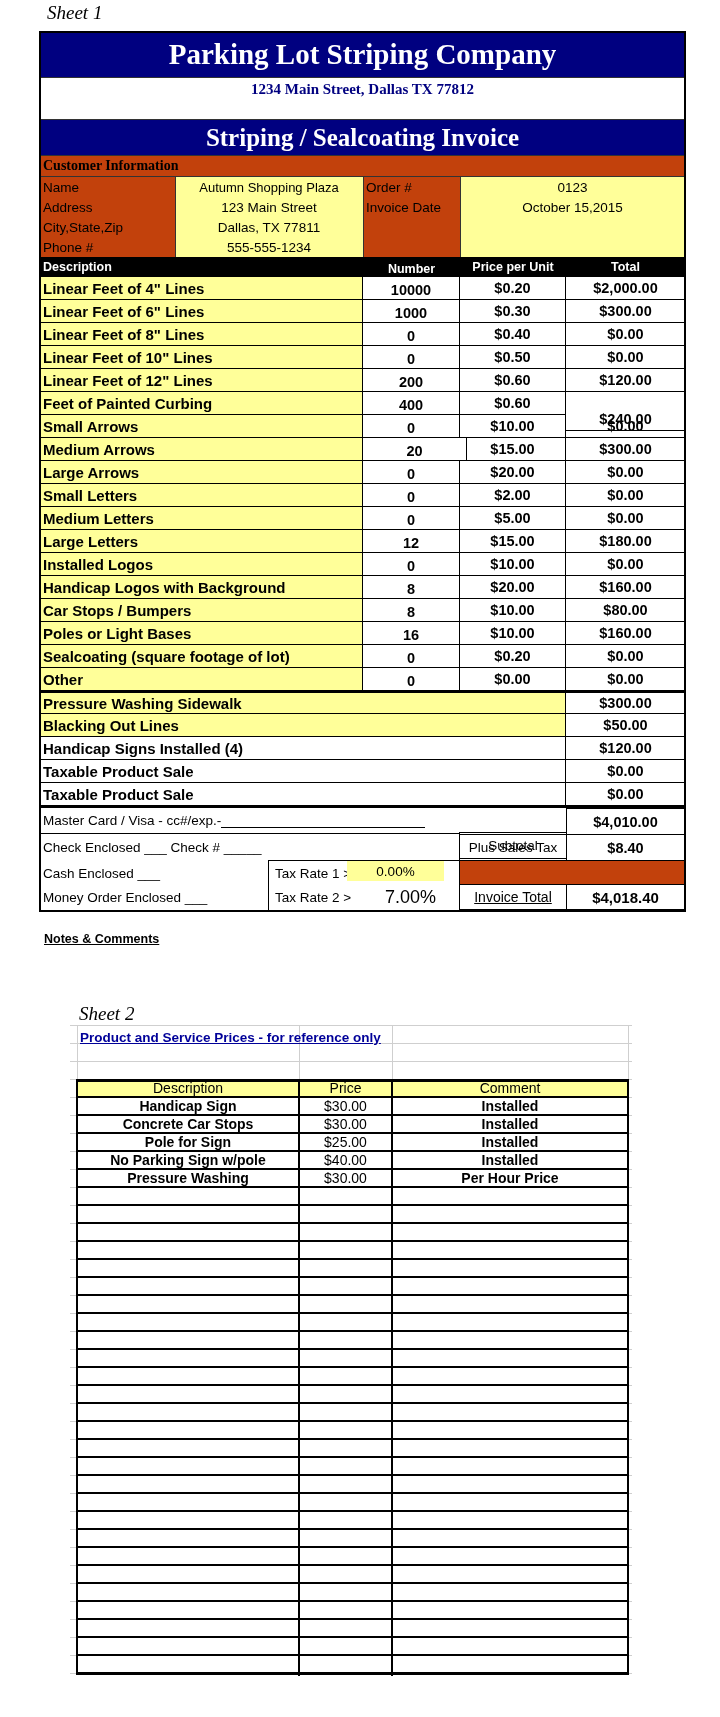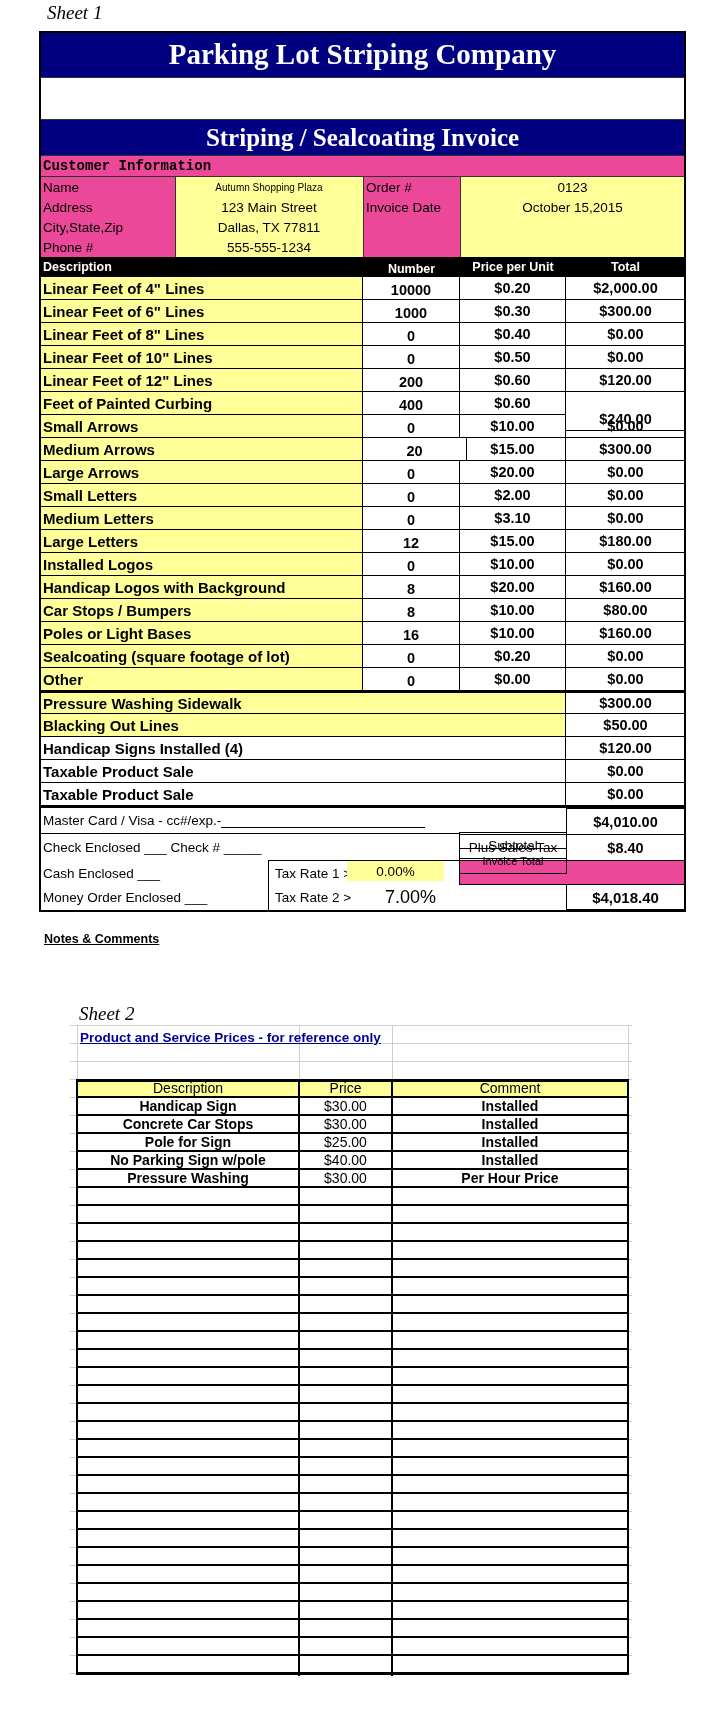--- a/index.html
+++ b/index.html
@@ -2,21 +2,21 @@
 <html><head>
 <meta charset="utf-8">
 <style>
   html, body { margin:0; padding:0; background:#ffffff; }
   body { width:720px; height:1717px; position:relative; font-family:"Liberation Sans", sans-serif; color:#000; overflow:hidden; }
   .abs { position:absolute; box-sizing:border-box; }
   .sheet-label { font-family:"Liberation Serif", serif; font-style:italic; font-size:19px; }
   .serif { font-family:"Liberation Serif", serif; }
   .navy { background:#000080; color:#fff; font-weight:bold; text-align:center; }
   .yellow { background:#ffff99; }
-  .gray { background:#ec4899;font-family:Liberation Mono, monospace; }
+  .gray { background:#c2410c; }
   .cell { position:absolute; box-sizing:border-box; display:flex; align-items:center; white-space:nowrap; overflow:hidden; }
   .c { justify-content:center; }
   .l { justify-content:flex-start; padding-left:3px; }
   .b { font-weight:bold; }
   .item-desc { font-weight:bold; font-size:15px; }
   .item-val { font-weight:bold; font-size:14.5px; }
   .bd { border:1px solid #000; }
   .frame { position:absolute; border:2px solid #000; box-sizing:border-box; pointer-events:none; }
   .underline { text-decoration:underline; }
   .ul-fill { display:inline-block; border-bottom:1.5px solid #000; height:14px; vertical-align:baseline; }
@@ -27,37 +27,38 @@
 </head>
 <body>
 
 <div class="abs sheet-label" style="left:47px; top:2px;">Sheet 1</div>
 
 <div>
 
   <div class="cell c navy serif" style="left:40px; top:32px; width:645px; height:45px; font-size:29px;">Parking Lot Striping Company</div>
 
   <div class="abs" style="left:40px; top:77px; width:645px; height:43px; background:#fff; border-top:1px solid #333; border-bottom:1px solid #333;">
+    <div class="serif b" style="text-align:center; color:#000080; font-size:15px; margin-top:3px;">1234 Main Street, Dallas TX 77812</div>
   </div>
 
   <div class="cell c navy serif" style="left:40px; top:120px; width:645px; height:35px; font-size:25px;">Striping / Sealcoating Invoice</div>
 
   <div class="cell l gray serif b" style="left:40px; top:155px; width:645px; height:22px; font-size:14px; border-top:1px solid #333; border-bottom:1px solid #333;">Customer Information</div>
 
   <div class="abs gray" style="left:40px; top:177px; width:135px; height:80px;"></div>
   <div class="abs yellow" style="left:175px; top:177px; width:188px; height:80px; border-left:1px solid #333;"></div>
   <div class="abs gray" style="left:363px; top:177px; width:97px; height:80px; border-left:1px solid #333;"></div>
   <div class="abs yellow" style="left:460px; top:177px; width:225px; height:80px; border-left:1px solid #333;"></div>
 
   <div class="cell l" style="left:40px; top:177px; width:135px; height:20px; font-size:13.5px;">Name</div>
   <div class="cell l" style="left:40px; top:197px; width:135px; height:20px; font-size:13.5px;">Address</div>
   <div class="cell l" style="left:40px; top:217px; width:135px; height:20px; font-size:13.5px;">City,State,Zip</div>
   <div class="cell l" style="left:40px; top:237px; width:135px; height:20px; font-size:13.5px;">Phone #</div>
 
-  <div class="cell c" style="left:175px; top:177px; width:188px; height:20px; font-size:10px;">Autumn Shopping Plaza</div>
+  <div class="cell c" style="left:175px; top:177px; width:188px; height:20px; font-size:13px;">Autumn Shopping Plaza</div>
   <div class="cell c" style="left:175px; top:197px; width:188px; height:20px; font-size:13.5px;">123 Main Street</div>
   <div class="cell c" style="left:175px; top:217px; width:188px; height:20px; font-size:13.5px;">Dallas, TX 77811</div>
   <div class="cell c" style="left:175px; top:237px; width:188px; height:20px; font-size:13.5px;">555-555-1234</div>
 
   <div class="cell l" style="left:363px; top:177px; width:97px; height:20px; font-size:13.5px;">Order #</div>
   <div class="cell l" style="left:363px; top:197px; width:97px; height:20px; font-size:13.5px;">Invoice Date</div>
   <div class="cell c" style="left:460px; top:177px; width:225px; height:20px; font-size:13.5px;">0123</div>
   <div class="cell c" style="left:460px; top:197px; width:225px; height:20px; font-size:13.5px;">October 15,2015</div>
 
   <div class="abs" style="left:40px; top:257px; width:645px; height:20px; background:#000;"></div>
@@ -123,21 +124,21 @@
       </div>
       <div>
         <div class="cell l yellow item-desc" style="left:40px; top:484px; width:323px; height:23px; border-bottom:1.5px solid #000; border-right:1.5px solid #000;">Small Letters</div>
         <div class="cell c item-val" style="left:363px; top:484px; width:97px; height:23px; padding-top:3px; border-bottom:1.5px solid #000; border-right:1.5px solid #000;">0</div>
         <div class="cell c item-val" style="left:460px; top:484px; width:106px; height:23px; border-bottom:1.5px solid #000; border-right:1.5px solid #000;">$2.00</div>
         <div class="cell c item-val" style="left:566px; top:484px; width:119px; height:23px; border-bottom:1.5px solid #000;">$0.00</div>
       </div>
       <div>
         <div class="cell l yellow item-desc" style="left:40px; top:507px; width:323px; height:23px; border-bottom:1.5px solid #000; border-right:1.5px solid #000;">Medium Letters</div>
         <div class="cell c item-val" style="left:363px; top:507px; width:97px; height:23px; padding-top:3px; border-bottom:1.5px solid #000; border-right:1.5px solid #000;">0</div>
-        <div class="cell c item-val" style="left:460px; top:507px; width:106px; height:23px; border-bottom:1.5px solid #000; border-right:1.5px solid #000;">$3.10</div>
+        <div class="cell c item-val" style="left:460px; top:507px; width:106px; height:23px; border-bottom:1.5px solid #000; border-right:1.5px solid #000;">$5.00</div>
         <div class="cell c item-val" style="left:566px; top:507px; width:119px; height:23px; border-bottom:1.5px solid #000;">$0.00</div>
       </div>
       <div>
         <div class="cell l yellow item-desc" style="left:40px; top:530px; width:323px; height:23px; border-bottom:1.5px solid #000; border-right:1.5px solid #000;">Large Letters</div>
         <div class="cell c item-val" style="left:363px; top:530px; width:97px; height:23px; padding-top:3px; border-bottom:1.5px solid #000; border-right:1.5px solid #000;">12</div>
         <div class="cell c item-val" style="left:460px; top:530px; width:106px; height:23px; border-bottom:1.5px solid #000; border-right:1.5px solid #000;">$15.00</div>
         <div class="cell c item-val" style="left:566px; top:530px; width:119px; height:23px; border-bottom:1.5px solid #000;">$180.00</div>
       </div>
       <div>
         <div class="cell l yellow item-desc" style="left:40px; top:553px; width:323px; height:23px; border-bottom:1.5px solid #000; border-right:1.5px solid #000;">Installed Logos</div>
@@ -215,21 +216,21 @@
   <div class="cell l" style="left:272px; top:861px; width:90px; height:24px; font-size:13.5px;">Tax Rate 1 &gt;</div>
   <div class="cell c yellow" style="left:347px; top:861px; width:97px; height:20px; font-size:13.5px;">0.00%</div>
   <div class="cell l" style="left:272px; top:885px; width:90px; height:24px; font-size:13.5px;">Tax Rate 2 &gt;</div>
   <div class="cell c" style="left:362px; top:885px; width:97px; height:24px; font-size:18px;">7.00%</div>
 
   <div class="cell c bd" style="left:459px; top:808px; width:108px; height:27px; font-size:13.5px;margin-top:24px;">Subtotal</div>
   <div class="cell c bd b" style="left:566px; top:808px; width:119px; height:27px; font-size:14.5px;">$4,010.00</div>
   <div class="cell c bd" style="left:459px; top:834px; width:108px; height:27px; font-size:13.5px;">Plus Sales Tax</div>
   <div class="cell c bd b" style="left:566px; top:834px; width:119px; height:27px; font-size:14.5px;">$8.40</div>
   <div class="abs gray" style="left:459px; top:860px; width:226px; height:25px; border:1px solid #000;"></div>
-  <div class="cell c bd" style="left:459px; top:848px; width:108px; height:26px; font-size:11px;">Invoice Total</div>
+  <div class="cell c bd" style="left:459px; top:884px; width:108px; height:26px; font-size:14px;text-decoration:underline;">Invoice Total</div>
   <div class="cell c bd b" style="left:566px; top:884px; width:119px; height:26px; font-size:15px;">$4,018.40</div>
 
   <div class="frame" style="left:39px; top:31px; width:647px; height:881px;"></div>
 </div>
 
 <div class="abs b underline" style="left:44px; top:932px; font-size:12.5px;">Notes &amp; Comments</div>
 
 <div class="abs sheet-label" style="left:79px; top:1003px;">Sheet 2</div>
 
 <div>

